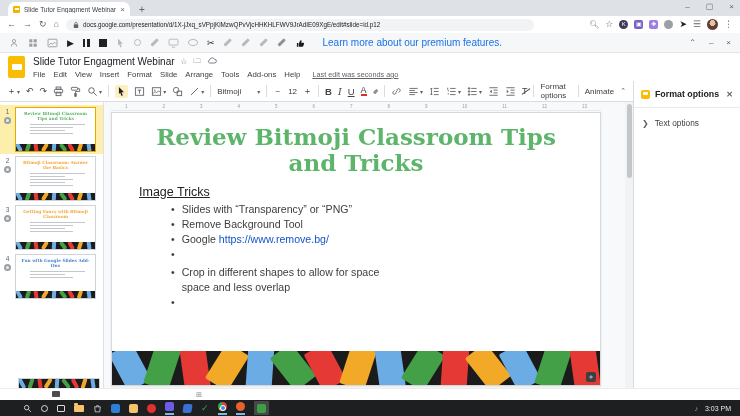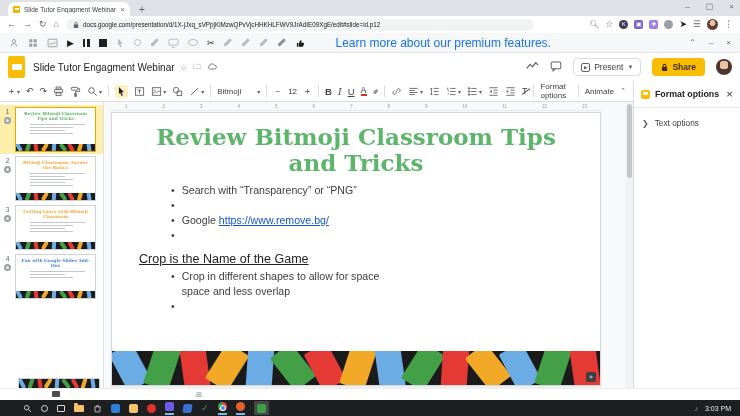--- a/index.html
+++ b/index.html
@@ -31,21 +31,21 @@
   .extbar{height:20px;background:#f6f7f8;border-bottom:1px solid #e3e5e8;display:flex;align-items:center;padding:0 9px;gap:9px;flex:none}
   .exticon{color:#9aa0a6;display:inline-flex;align-items:center}
   .extdark{color:#202124;font-size:9px;line-height:10px}
   .pausebars{display:inline-flex;gap:2px}
   .pausebars i{width:2.5px;height:8px;background:#202124}
   .stopsq{width:8px;height:8px;background:#202124;display:inline-block}
   .ring{width:7px;height:7px;border:1.4px solid #b7bbbf;border-radius:50%;display:inline-block}
   .oval{width:10px;height:7px;border:1.4px solid #b7bbbf;border-radius:50%;display:inline-block}
   .pen{width:9px;height:2.6px;background:#b7bbbf;border-radius:1px;transform:rotate(-45deg);display:inline-block}
   .pen.dk{background:#8d9296}
-  .promo{color:#1a73e8;font-size:12px;margin-left:21px}
+  .promo{color:#1a73e8;font-size:10px;margin-left:8px}
   .ext-win{margin-left:auto;display:flex;gap:13px;color:#5f6368;font-size:8px}
 
   
   .appheader{height:28px;background:#fff;display:flex;align-items:center;padding:0 8px;flex:none}
   .slideslogo{width:17px;height:22px;background:#fbbc04;border-radius:2px;position:relative;flex:none}
   .slideslogo::after{content:"";position:absolute;left:3.5px;top:8px;width:10px;height:6px;background:#fff;border-radius:1px}
   .titleblock{margin-left:8px;display:flex;flex-direction:column;justify-content:center}
   .doctitle-row{display:flex;align-items:center;gap:6px;font-size:10px;color:#202124}
   .mini{color:#5f6368;font-size:7.5px}
   .menubar{display:flex;gap:8px;font-size:7.8px;color:#3c4043;margin-top:2px;align-items:center}
@@ -93,21 +93,21 @@
   .canvas{flex:1;position:relative;padding-top:1px;min-width:0}
   .ruler{width:490px;height:8px;margin-left:7px;display:flex;justify-content:space-between;align-items:center;padding:0 14px;font-size:4.5px;color:#9aa0a6;border-bottom:1px solid #e8eaed}
   .slide{width:490px;height:274px;background:#fff;border:1px solid #d5d8dc;margin-left:7px;margin-top:1px;position:relative;overflow:hidden;box-shadow:0 1px 2px rgba(0,0,0,.08)}
   .slide-title{margin:11px auto 0;width:420px;text-align:center;font-family:"DejaVu Serif",serif;font-weight:bold;font-size:23px;line-height:1.12}
   .sections{margin-left:27px;margin-top:7px;color:#3d3d3d}
   .shead{font-size:12.5px;color:#222;text-decoration:underline;margin-top:9px}
   .bullets{list-style:none;margin-left:32px;margin-top:3px}
   .bullets li{display:flex;font-size:10.6px;line-height:1.42;color:#3d3d3d}
   .bullets .b{margin-right:7px}
   .btext{width:218px}
-  .slink{color:#1155cc;text-decoration:underline}
+  .slink{color:#1155cc;}
   .banner{position:absolute;left:0;right:0;bottom:0;height:34px}
   [data-confetti]{background:#1b1b1b;overflow:hidden}
   [data-confetti] i{position:absolute;top:-14%;width:5.4%;height:124%;border-radius:2px}
   .expandbtn{position:absolute;right:4px;bottom:3px;width:10px;height:10px;background:#3c4043;border-radius:2px;color:#fff;font-size:7px;line-height:10px;text-align:center}
   .vscroll{position:absolute;right:0;top:0;bottom:0;width:8px;background:#f1f3f4}
   .vthumb{position:absolute;top:2px;left:1.5px;width:5px;height:74px;background:#c4c7ca;border-radius:3px}
 
   
   .panel{width:107px;background:#fff;border-left:1px solid #dadce0;display:flex;flex-direction:column;flex:none}
   .panel-header{display:flex;align-items:center;gap:5px;padding:8px 7px;border-bottom:1px solid #e8eaed;font-size:8.8px;color:#202124;font-weight:bold}
@@ -252,42 +252,33 @@
     <div class="slideslogo"></div>
     <div class="titleblock">
       <div class="doctitle-row">
         <span>Slide Tutor Engagment Webinar</span>
         <span class="mini">☆</span>
         <span class="mini">🗀</span>
         <span class="mini"><svg width="10" height="7" viewBox="0 0 16 11" fill="none" stroke="#5f6368" stroke-width="1.3">
               <path d="M4 9.5h8a3 3 0 000-6 4 4 0 00-7.6 1A2.6 2.6 0 004 9.5z"></path>
             </svg></span>
       </div>
-    </div>
-    <div class="headright">
-      <span><svg width="13" height="10" viewBox="0 0 16 12" fill="none" stroke="#5f6368" stroke-width="1.5">
-            <path d="M1 9l4-5 3 3 4-5 3 3"></path>
-          </svg></span>
-      <span><svg width="12" height="11" viewBox="0 0 16 15" fill="none" stroke="#5f6368" stroke-width="1.4">
-            <rect x="1.5" y="1.5" width="13" height="9" rx="1.5"></rect>
-            <path d="M4 10.5v3l3-3"></path>
-          </svg></span>
-      <div class="present-btn">
-        <span class="pbox">▶</span>
-        <span>Present</span>
-        <span class="caret">▼</span>
+      <div class="menubar">
+        <span>File</span>
+        <span>Edit</span>
+        <span>View</span>
+        <span>Insert</span>
+        <span>Format</span>
+        <span>Slide</span>
+        <span>Arrange</span>
+        <span>Tools</span>
+        <span>Add-ons</span>
+        <span>Help</span>
+        <span class="lastedit">Last edit was seconds ago</span>
       </div>
-      <div class="share-btn">
-        <svg width="7" height="9" viewBox="0 0 8 10">
-            <rect x="1" y="4" width="6" height="5" rx="1" fill="#402c00"></rect>
-            <path d="M2.5 4V2.8a1.5 1.5 0 013 0V4" fill="none" stroke="#402c00" stroke-width="1.2"></path>
-          </svg>
-        <span>Share</span>
-      </div>
-      <span class="avatar"></span>
     </div>
   </div>
 
   <div class="workrow">
     <div class="leftcol">
 
       <div class="toolbar">
         <span class="tbtn">＋<span class="caret">▾</span></span>
         <span class="tbtn">↶</span>
         <span class="tbtn">↷</span>
@@ -537,37 +528,38 @@
               <span>8</span>
               <span>9</span>
               <span>10</span>
               <span>11</span>
               <span>12</span>
               <span>13</span>
             </div>
           <div class="slide">
             <h1 class="slide-title" style="color: rgb(92, 181, 106);">Review Bitmoji Classroom Tips and Tricks</h1>
             <div class="sections">
+              <div class="shead">Image Tricks</div>
               <ul class="bullets">
                 <li>
                     <span class="b">•</span>
-                    <span class="btext">Search with “Transparency” or “PNG”</span>
+                    <span class="btext">Slides with “Transparency” or “PNG”</span>
                   </li>
                 <li>
                     <span class="b">•</span>
+                    <span class="btext">Remove Background Tool</span>
                   </li>
                 <li>
                     <span class="b">•</span>
                     <span class="btext"><span>Google </span><a class="slink">https://www.remove.bg/</a></span>
                   </li>
                 <li>
                     <span class="b">•</span>
                   </li>
               </ul>
-              <div class="shead">Crop is the Name of the Game</div>
               <ul class="bullets">
                 <li>
                     <span class="b">•</span>
                     <span class="btext">Crop in different shapes to allow for space space and less overlap</span>
                   </li>
                 <li>
                     <span class="b">•</span>
                   </li>
               </ul>
             </div>

